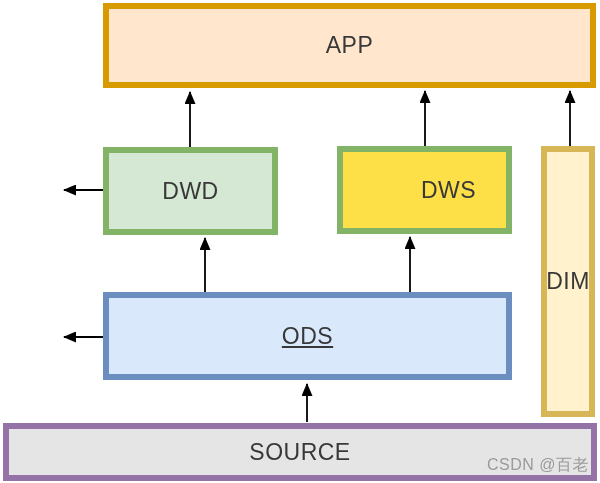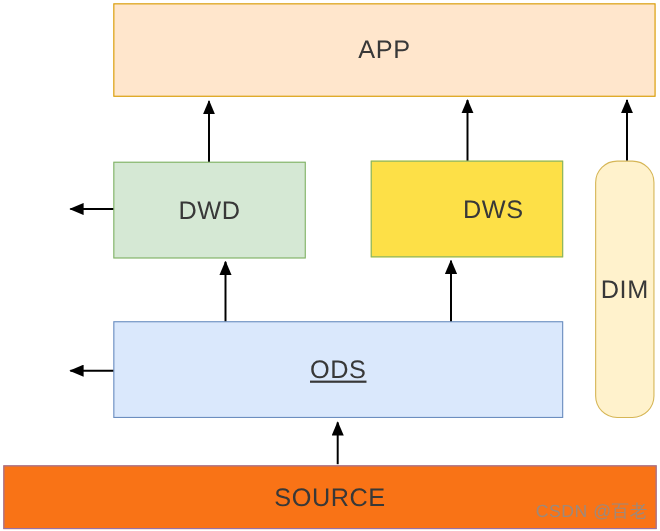--- a/index.html
+++ b/index.html
@@ -10,31 +10,31 @@
     position: relative;
     overflow: hidden;
   }
   .canvas { position: absolute; left: 0; top: 0; width: 600px; height: 483px; }
   .node {
     position: absolute;
     box-sizing: border-box;
     display: flex;
     align-items: center;
     justify-content: center;
-    border: 1px solid #f97316;
+    border: 6px solid #f97316;
     font-size: 23px;
     color: #383838;
     letter-spacing: 0.5px;
     white-space: nowrap;
   }
   #node-tmp    { left: 2px;   top: 2px;   width: 56px;  height: 378px; }
   #node-app    { left: 103px; top: 3px;   width: 493px; height: 85px;  }
   #node-dwd    { left: 103px; top: 147px; width: 175px; height: 88px;  }
   #node-dws    { left: 337px; top: 146px; width: 175px; height: 88px;  }
-  #node-dim    { left: 541px; top: 146px; width: 54px;  height: 234px; border-radius: 20px; }
+  #node-dim    { left: 541px; top: 146px; width: 54px;  height: 271px; }
   #node-ods    { left: 103px; top: 292px; width: 409px; height: 88px; text-decoration: underline;  }
   #node-source { left: 3px;   top: 423px; width: 594px; height: 58px;  }
   svg.arrows {
     position: absolute; left: 0; top: 0;
     pointer-events: none;
   }
   .watermark {
     position: absolute;
     right: 11px; bottom: 7px;
     font-size: 16px;
@@ -61,21 +61,21 @@
   </div>
 
   <div class="node" id="node-dim" style="background-color: rgb(255, 242, 204); border-color: rgb(214, 182, 86);">
     <span>DIM</span>
   </div>
 
   <div class="node" id="node-ods" style="background-color: rgb(218, 232, 252); border-color: rgb(108, 142, 191);">
     <span>ODS</span>
   </div>
 
-  <div class="node" id="node-source" style="background-color: #f97316; border-color: rgb(150, 115, 166);">
+  <div class="node" id="node-source" style="background-color: #e5e5e5; border-color: rgb(150, 115, 166);">
     <span>SOURCE</span>
   </div>
 
   <svg class="arrows" width="600" height="483">
     <defs>
       <marker id="ah" viewBox="0 0 13 11" markerWidth="13" markerHeight="11" refX="12" refY="5.5" orient="auto" markerUnits="userSpaceOnUse">
         <path d="M0,0 L13,5.5 L0,11 Z" fill="#000000"></path>
       </marker>
     </defs>
     <line x1="190" y1="147" x2="190" y2="92" stroke="#000" stroke-width="1.8" marker-end="url(#ah)"></line>

